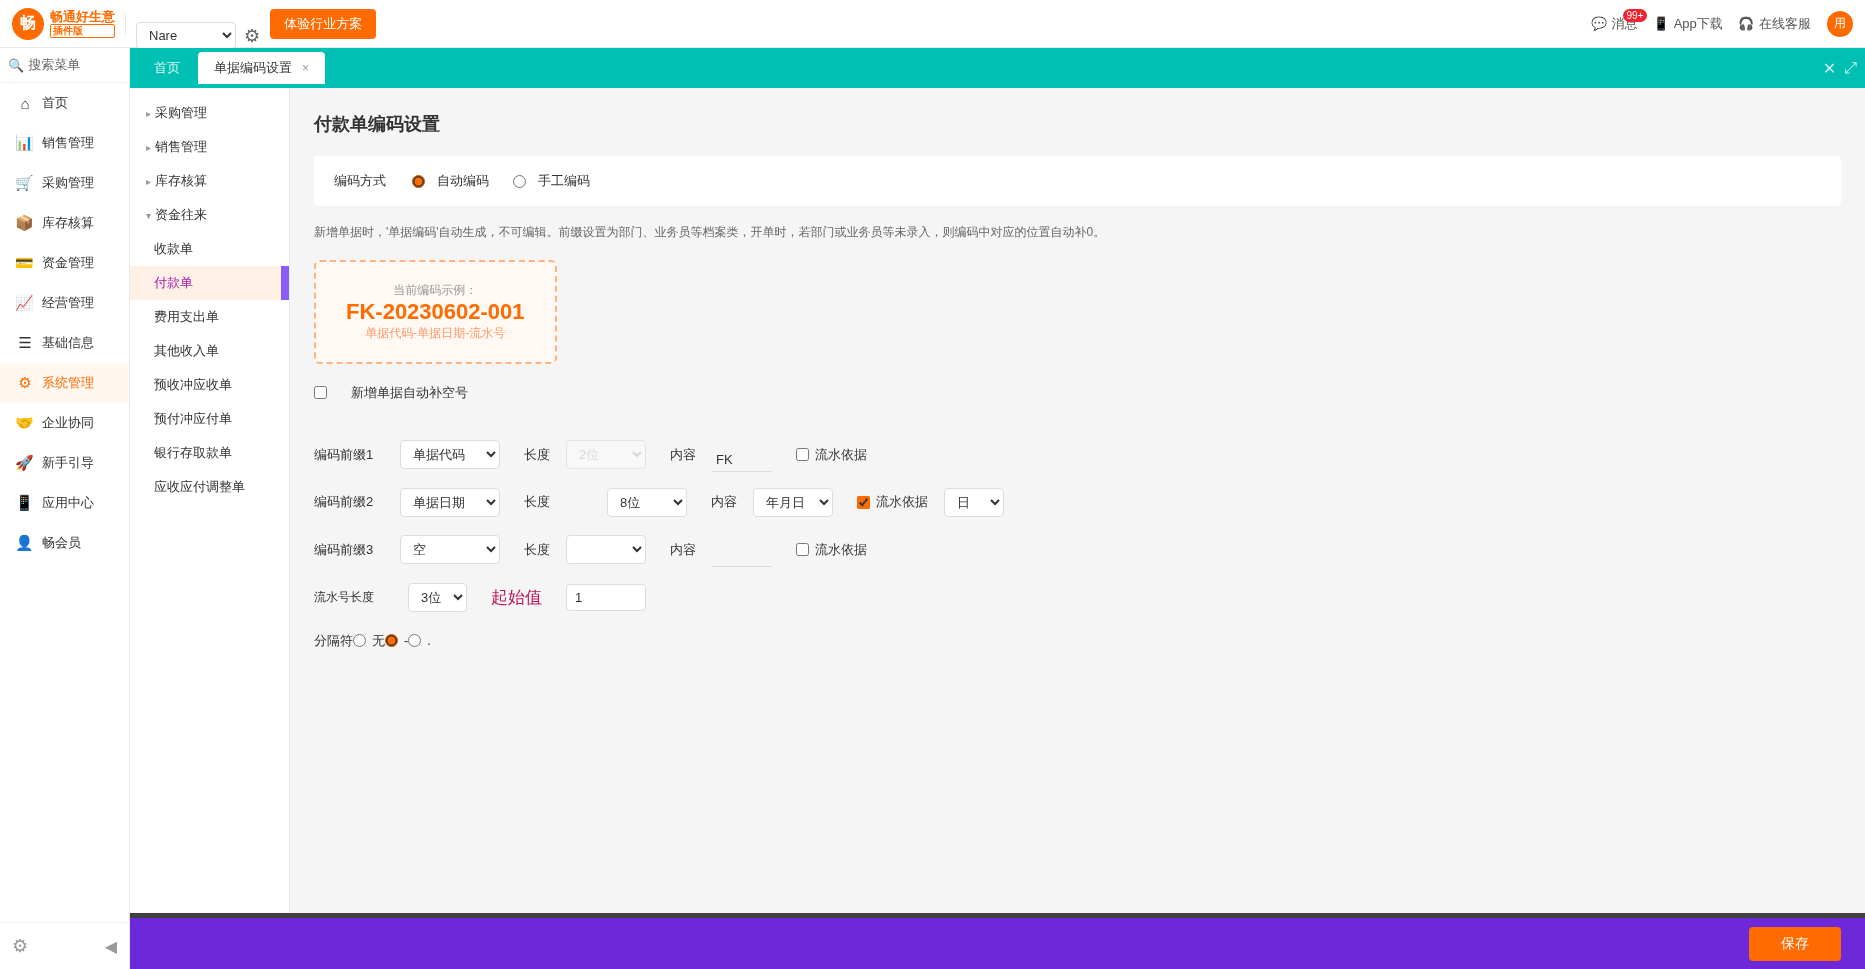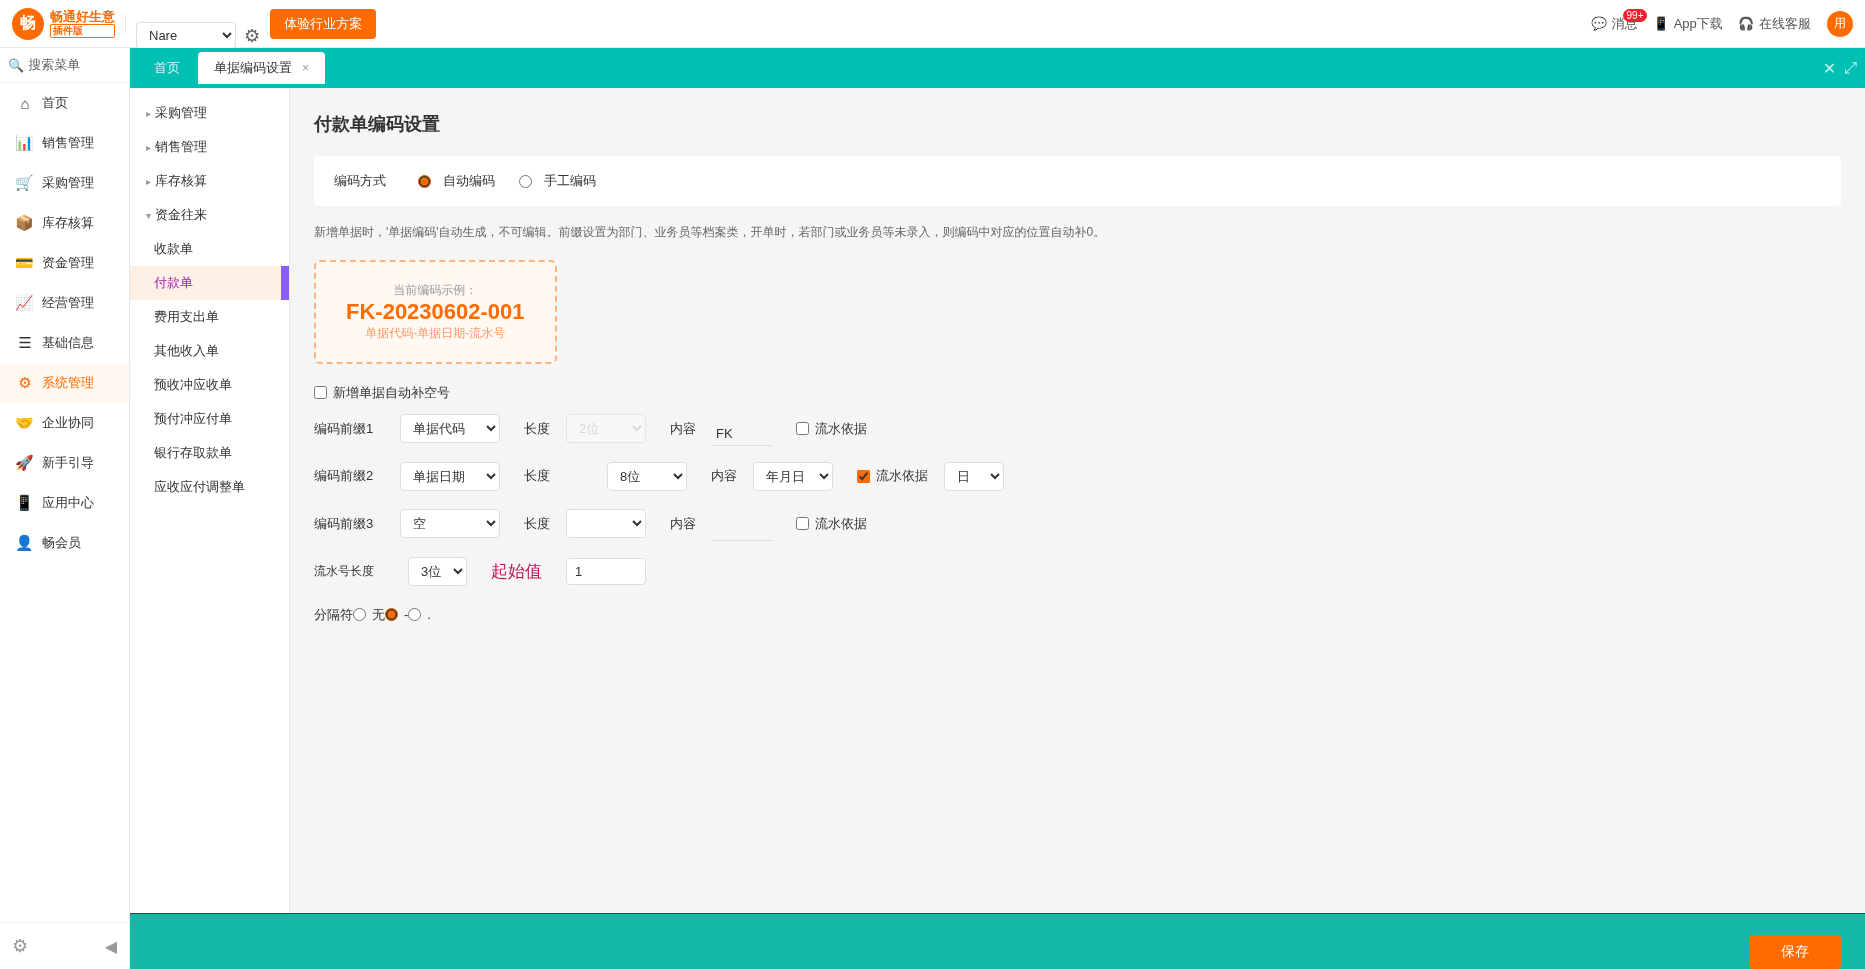--- a/index.html
+++ b/index.html
@@ -64,21 +64,21 @@
     
     .desc-text { font-size: 12px; color: #666; margin-bottom: 16px; line-height: 1.8; }
 
     
     .preview-card { border: 2px dashed #ffb380; background: #fff8f3; border-radius: 6px; padding: 20px 30px; display: inline-block; margin-bottom: 20px; }
     .preview-label { font-size: 12px; color: #999; text-align: center; }
     .preview-code { font-size: 22px; font-weight: bold; color: #ff6b00; text-align: center; }
     .preview-desc { font-size: 12px; color: #ff9966; text-align: center; }
 
     
-    .checkbox-row { display: flex; align-items: center; gap: 6px; margin-bottom: 10px; font-size: 13px; }
+    .checkbox-row { display: flex; align-items: center; gap: 24px; margin-bottom: 36px; font-size: 13px; }
     .checkbox-row input[type=checkbox] { accent-color: #ff6b00; }
 
     
     .form-row { display: flex; align-items: center; gap: 16px; margin-bottom: 16px; }
     .form-label { min-width: 70px; font-size: 13px; color: #333; white-space: nowrap; }
     .form-content-label { font-size: 13px; color: #333; margin-left: 8px; white-space: nowrap; }
     .content-value { border: none; border-bottom: 1px solid #ddd; padding: 4px 4px; font-size: 13px; color: #333; min-width: 60px; background: transparent; margin-top: 10px; }
     .checkbox-inline { display: flex; align-items: center; gap: 6px; margin-left: 8px; }
     .checkbox-inline input[type=checkbox] { accent-color: #ff6b00; }
 
@@ -87,21 +87,21 @@
     .serial-label { font-size: 12px; color: #333; white-space: nowrap; min-width: 70px; }
     .serial-input { border: 1px solid #ddd; border-radius: 4px; padding: 5px 8px; font-size: 13px; color: #333; min-width: 80px; }
 
     
     .separator-row { display: flex; align-items: center; gap: 0; }
     .sep-label { font-size: 13px; color: #333; white-space: nowrap; }
     .sep-option { display: flex; align-items: center; gap: 6px; font-size: 13px; cursor: pointer; }
     .sep-option input[type=radio] { accent-color: #ff6b00; }
 
     
-    .bottom-bar { height: 56px; background: #14b8a6; border-top: 1px solid #404040; display: flex; align-items: flex-end; justify-content: flex-end; padding: 0 24px; flex-shrink: 0; }
+    .bottom-bar { height: 56px; background: #6d28d9; border-top: 5px solid #404040; display: flex; align-items: center; justify-content: flex-end; padding: 0 24px; flex-shrink: 0; }
     .btn-save { background: #ff6b00; color: #fff; border: none; padding: 8px 32px; border-radius: 4px; font-size: 14px; cursor: pointer; }
 
     .divider { width: 1px; height: 20px; background: #e8e8e8; }
     select { border: 1px solid #ddd; border-radius: 4px; padding: 5px 8px; font-size: 13px; color: #333; background: #fff; cursor: pointer; outline: none; }
     select:disabled { color: #ccc; background: #fafafa; }
   </style>
 </head>
 <body>
 
 <div class="topbar">
@@ -260,21 +260,21 @@
             <div class="sub-sidebar-item">应收应付调整单</div>
           </div>
         </div>
 
       <div class="main-content">
         <div class="page-title">付款单编码设置</div>
 
         
         <div class="section-card">
           <div class="encode-method">
-            <span style="font-size:13px; color:#333; margin-right:8px;">编码方式</span>
+            <span style="font-size:13px; color:#333; margin-right:2px;">编码方式</span>
             <label>
               <input type="radio" name="encode" value="auto" checked="" style="">
               <span>自动编码</span>
             </label>
             <label>
               <input type="radio" name="encode" value="manual" style="">
               <span>手工编码</span>
             </label>
           </div>
         </div>

